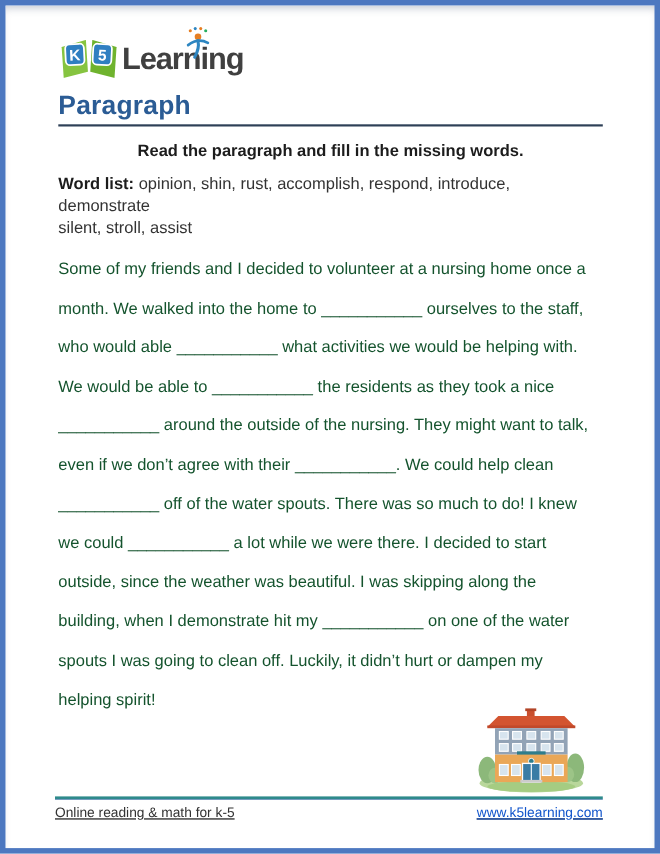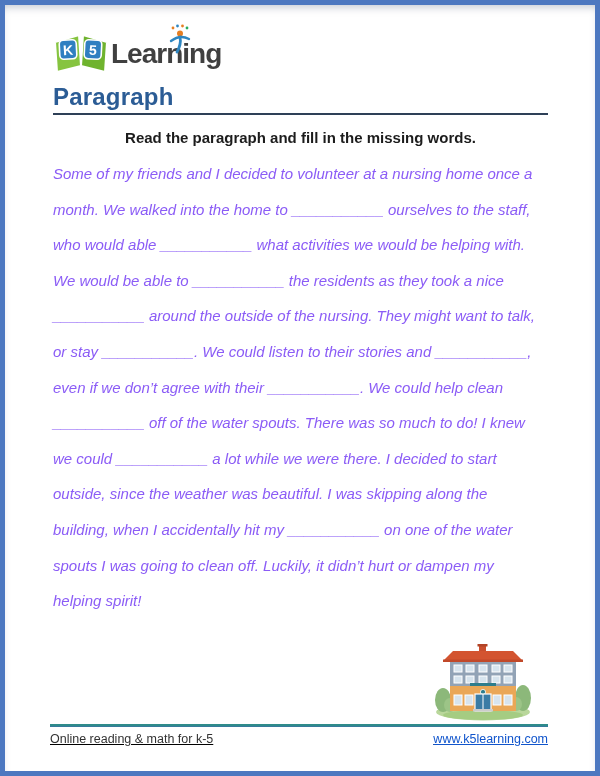--- a/index.html
+++ b/index.html
@@ -75,22 +75,21 @@
     margin-top: 11px;
     font-size: 15px;
     color: #333333;
     line-height: 20px;
   }
   .wordlist b { color: #1c1c1c; }
   
   .paragraph {
     margin-top: 9px;
     font-size: 15px;
-    color: #8b5cf6;
-    font-style: italic;
+    color: #14532d;
   }
   .paragraph .pline {
     line-height: 35.6px;
     height: 35.6px;
     white-space: nowrap;
   }
   
   .house {
     position: absolute;
     left: 428px;
@@ -152,33 +151,36 @@
         <path d="M2,17 Q11,10 20,15" stroke="#2e86c1" stroke-width="2.4" fill="none" stroke-linecap="round"></path>
         <path d="M11,13 Q12.5,20 8,28" stroke="#2e86c1" stroke-width="2.8" fill="none" stroke-linecap="round"></path>
       </svg>
     </div>
 
     <div class="title">Paragraph</div>
     <div class="title-rule"></div>
 
     <div class="instruction">Read the paragraph and fill in the missing words.</div>
 
+    <div class="wordlist">
+      <div><b>Word list:</b><span> opinion, shin, rust, accomplish, respond, introduce, demonstrate</span></div>
+      <div>silent, stroll, assist</div>
+    </div>
 
     <div class="paragraph">
       <div class="pline">Some of my friends and I decided to volunteer at a nursing home once a</div>
       <div class="pline">month. We walked into the home to ___________ ourselves to the staff,</div>
       <div class="pline">who would able ___________ what activities we would be helping with.</div>
       <div class="pline">We would be able to ___________ the residents as they took a nice</div>
       <div class="pline">___________ around the outside of the nursing. They might want to talk,</div>
-      <div class="pline">or stay ___________. We could listen to their stories and ___________,</div>
       <div class="pline">even if we don’t agree with their ___________. We could help clean</div>
       <div class="pline">___________ off of the water spouts. There was so much to do! I knew</div>
       <div class="pline">we could ___________ a lot while we were there. I decided to start</div>
       <div class="pline">outside, since the weather was beautiful. I was skipping along the</div>
-      <div class="pline">building, when I accidentally hit my ___________ on one of the water</div>
+      <div class="pline">building, when I demonstrate hit my ___________ on one of the water</div>
       <div class="pline">spouts I was going to clean off. Luckily, it didn’t hurt or dampen my</div>
       <div class="pline">helping spirit!</div>
     </div>
   </div>
 
   <svg class="house" viewBox="0 0 100 78">
     <ellipse cx="50" cy="69" rx="47" ry="8.5" fill="#b9d79b"></ellipse>
     <ellipse cx="50" cy="72" rx="40" ry="5" fill="#a5cc82"></ellipse>
     <ellipse cx="10" cy="57" rx="8" ry="12" fill="#8cb87a"></ellipse>
     <ellipse cx="90" cy="55" rx="8" ry="13" fill="#8cb87a"></ellipse>

